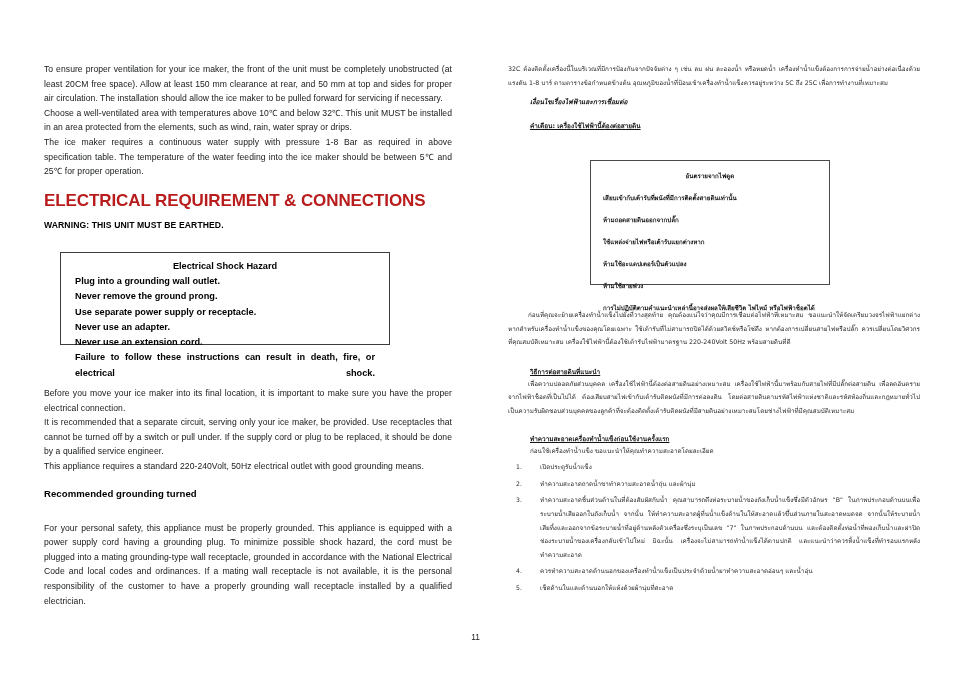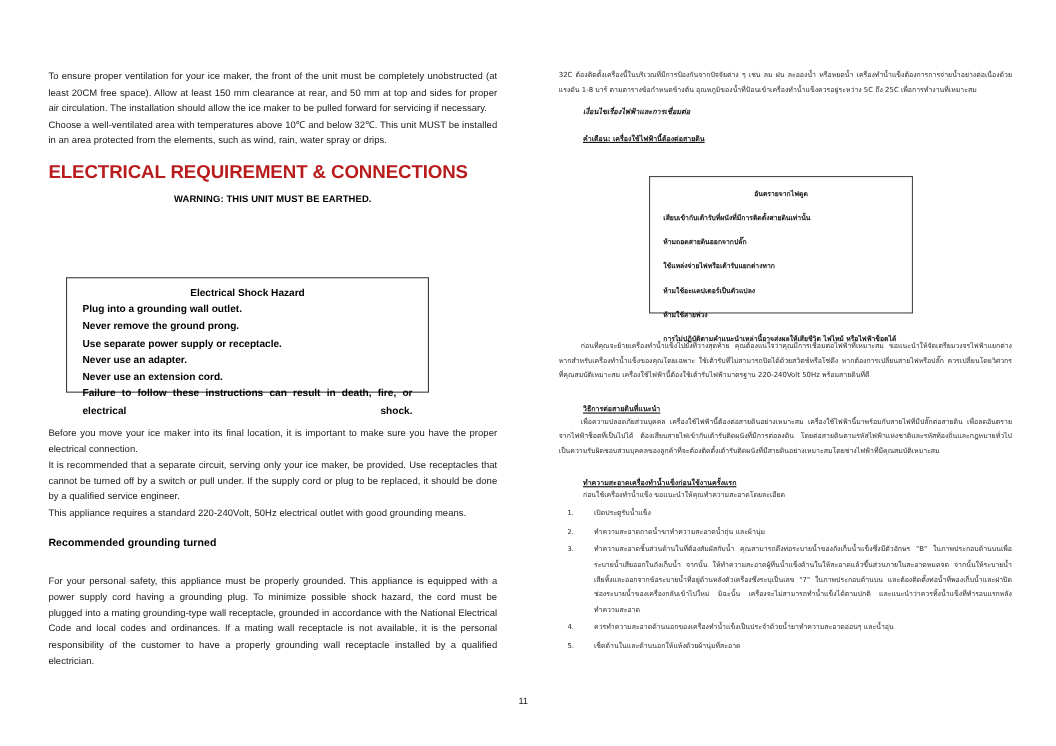--- a/index.html
+++ b/index.html
@@ -53,36 +53,35 @@
     margin: 12px 0 0 0;
     letter-spacing: -0.1px;
     color: #b91c1c;
   }
   .warn-line {
     font-size: 8.6px;
     font-weight: bold;
     margin: 9px 0 0 0;
     color: #000;
     letter-spacing: 0.1px;
-    text-align: center;
   }
   h3.sub-title {
     font-size: 9.6px;
     font-weight: bold;
     margin: 0;
     color: #000;
     letter-spacing: 0.05px;
   }
   
   .hazard-box {
     position: absolute;
     left: 60px;
     top: 252px;
     width: 330px;
-    height: 105px;
+    height: 93px;
     border: 1px solid #3c3c3c;
     box-sizing: border-box;
     padding: 6px 14px 6px 14px;
   }
   .hazard-title {
     font-size: 9.2px;
     font-weight: bold;
     text-align: center;
     margin: 2px 0 3px 0;
     color: #000;
@@ -192,20 +191,21 @@
 </style>
 </head>
 <body>
 
 <div class="page">
 
   <div class="col-left">
 
     <p class="en-p">To ensure proper ventilation for your ice maker, the front of the unit must be completely unobstructed (at least 20CM free space). Allow at least 150 mm clearance at rear, and 50 mm at top and sides for proper air circulation. The installation should allow the ice maker to be pulled forward for servicing if necessary.</p>
     <p class="en-p">Choose a well-ventilated area with temperatures above 10℃ and below 32℃. This unit MUST be installed in an area protected from the elements, such as wind, rain, water spray or drips.</p>
+    <p class="en-p">The ice maker requires a continuous water supply with pressure 1-8 Bar as required in above specification table. The temperature of the water feeding into the ice maker should be between 5℃ and 25℃ for proper operation.</p>
 
     <h2 class="section-title">ELECTRICAL REQUIREMENT &amp; CONNECTIONS</h2>
     <p class="warn-line">WARNING: THIS UNIT MUST BE EARTHED.</p>
   </div>
 
   <div class="hazard-box">
     <div class="hazard-title">Electrical Shock Hazard</div>
     <p class="hazard-item">Plug into a grounding wall outlet.</p>
     <p class="hazard-item">Never remove the ground prong.</p>
     <p class="hazard-item">Use separate power supply or receptacle.</p>

